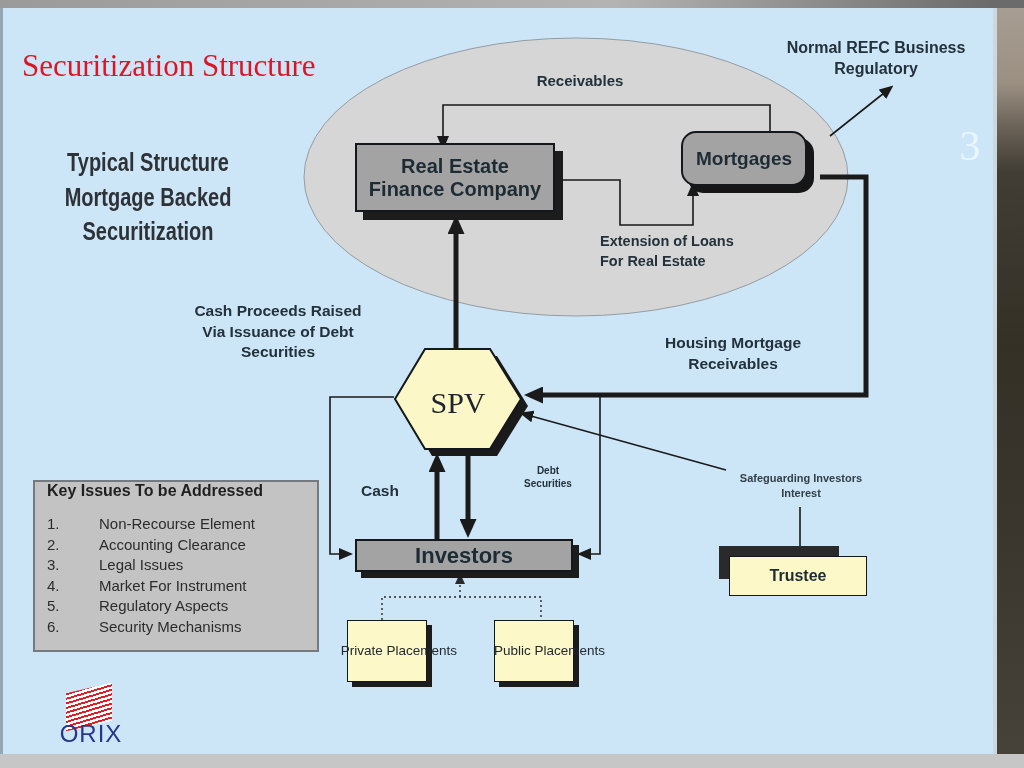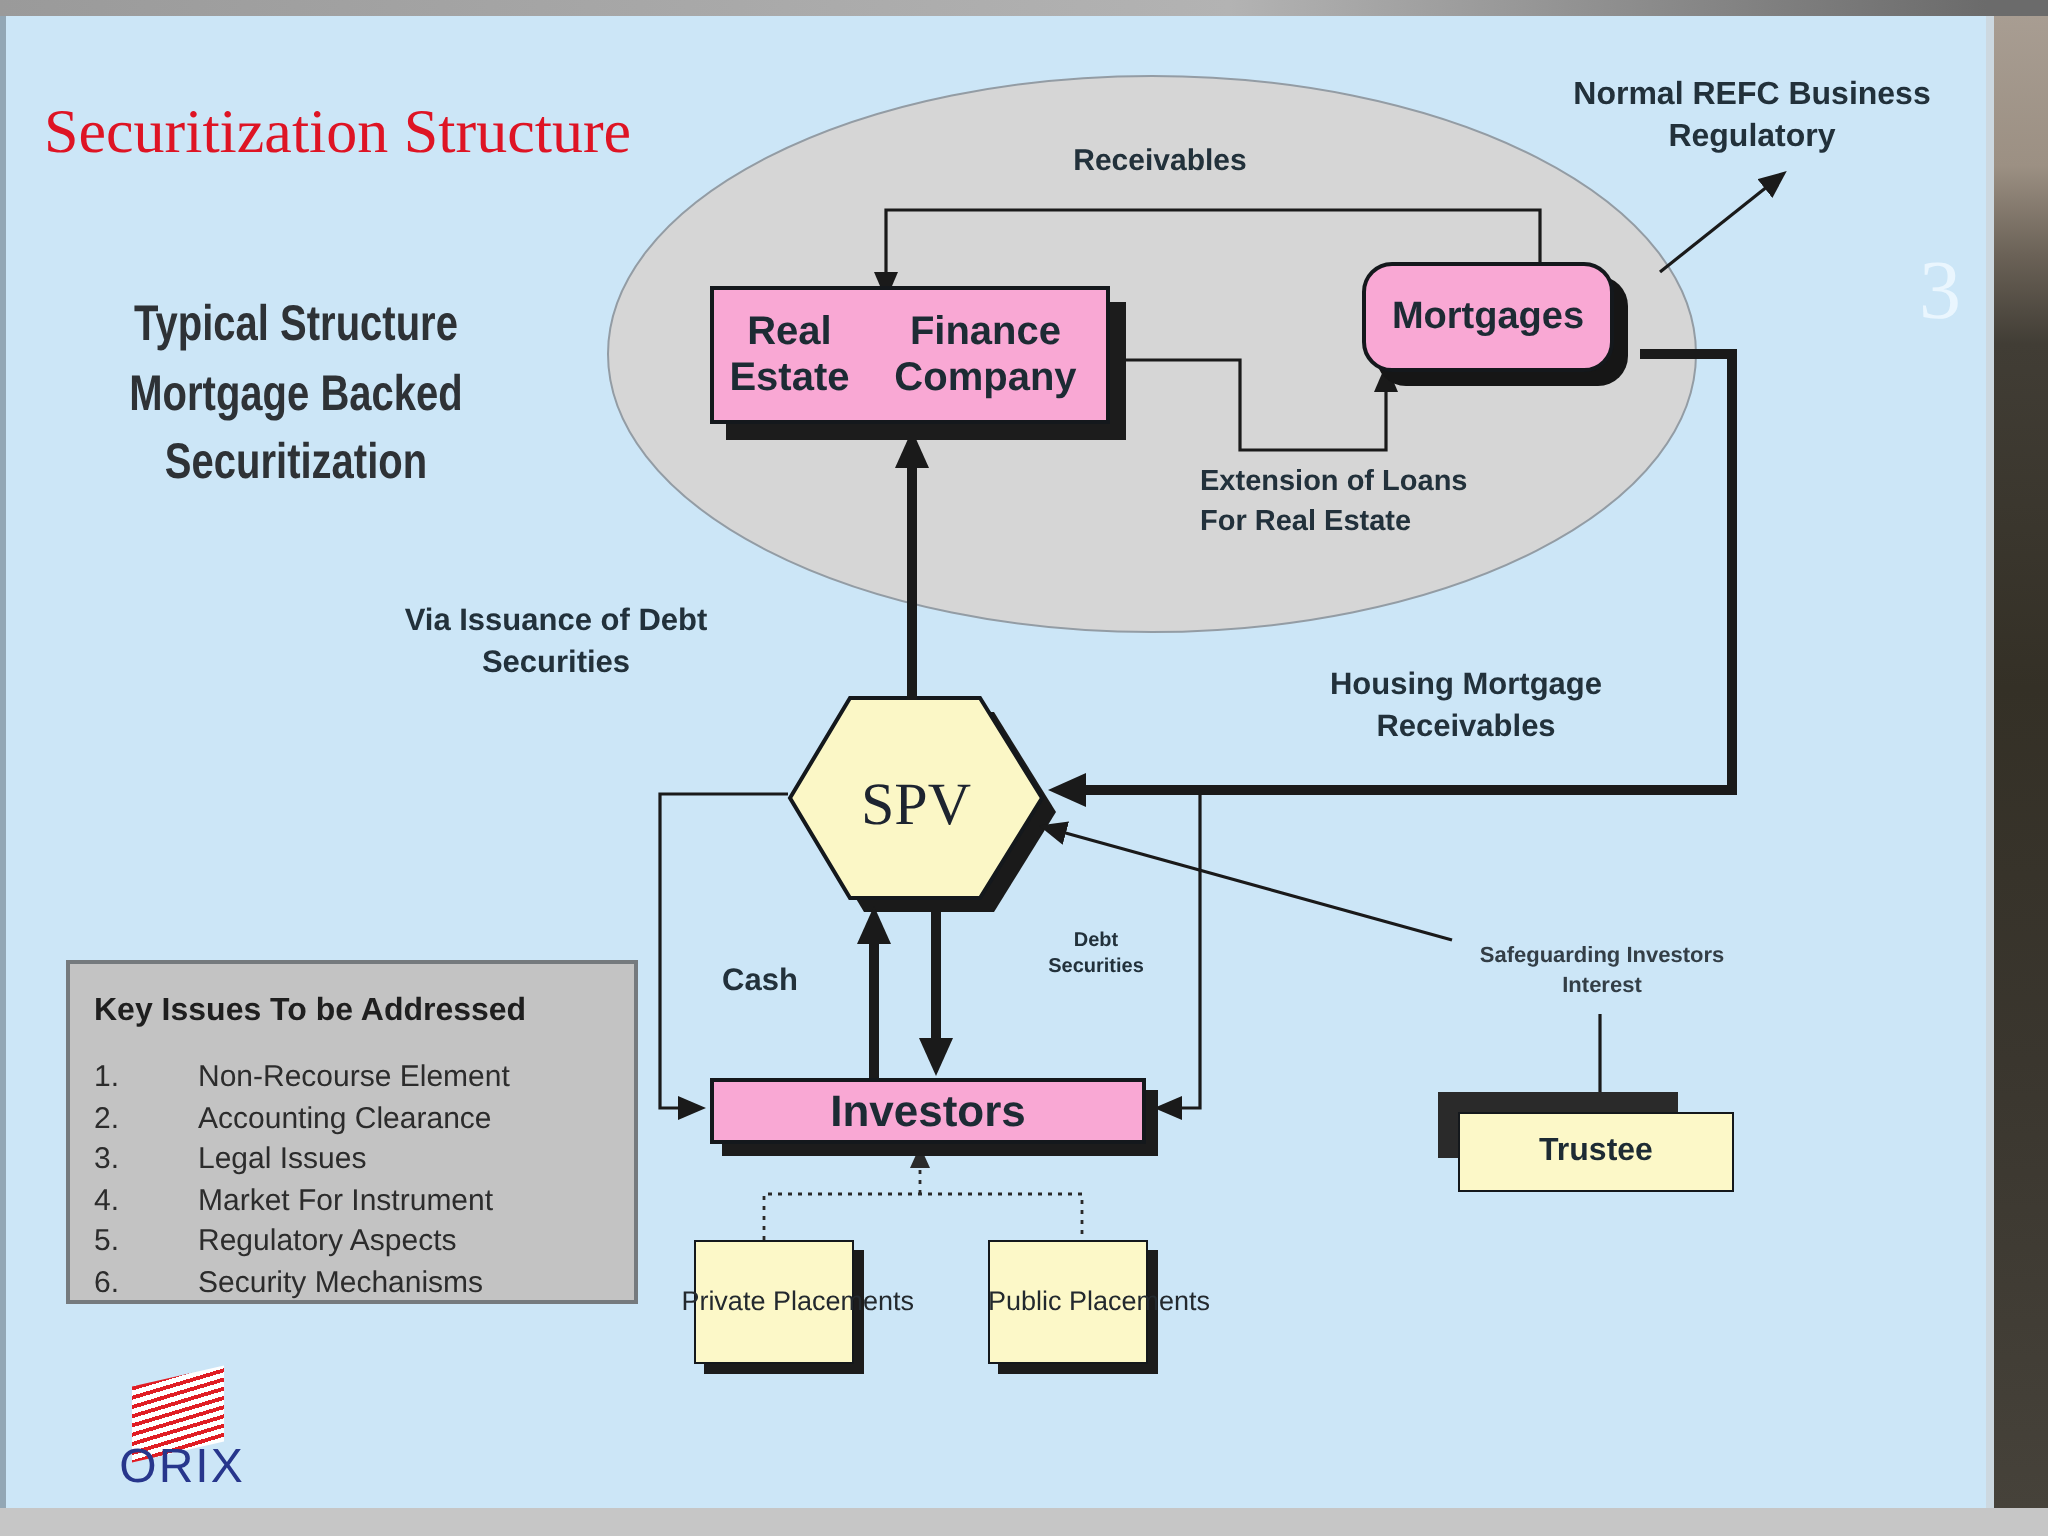--- a/index.html
+++ b/index.html
@@ -11,39 +11,39 @@
                   background:linear-gradient(90deg,#9a9a9a,#b3b3b3 60%,#6b6b6b 97%); }
   .strip-bottom { position:absolute; left:0; top:754px; width:1024px; height:14px; background:#c6c6c6; }
   .strip-left   { position:absolute; left:0; top:8px; width:3px; height:746px; background:#93a7b5; }
   .slide-edge   { position:absolute; left:993px; top:8px; width:4px; height:746px; background:#ccd8e0; }
   .strip-right  { position:absolute; left:997px; top:8px; width:27px; height:746px;
                   background:linear-gradient(180deg,#a89d92 0%,#9c9083 10%,#6b6257 16%,#413d35 22%,#343026 45%,#3a362e 70%,#46423a 100%); }
 
   svg.wires { position:absolute; left:0; top:0; }
 
   
-  .node { position:absolute; background:#f9a8d4; border:2px solid #14181c; color:#1d2b34;
-          display:flex; flex-direction:row; align-items:center; justify-content:center;
+  .node { position:absolute; background:#a3a3a3; border:2px solid #14181c; color:#1d2b34;
+          display:flex; flex-direction:column; align-items:center; justify-content:center;
           font-weight:bold; text-align:center; line-height:1.15; }
   .shadowed { box-shadow:8px 8px 0 #1c1c1c; }
 
   .lbl { position:absolute; color:#22313b; font-weight:bold; text-align:center; line-height:1.4; }
   .lbl.plain { font-weight:normal; color:#333e46; }
 
   .title { position:absolute; left:22px; top:48px; font-family:"Liberation Serif", serif;
            font-size:31px; color:#de1424; }
   .subtitle { position:absolute; left:38px; top:145px; width:220px; text-align:center;
               font-size:25px; font-weight:bold; color:#2e3236; line-height:1.38;
               transform:scaleX(0.8); transform-origin:center; letter-spacing:0px; }
   .pagenum { position:absolute; left:948px; top:122px; width:44px; text-align:center;
              font-family:"Liberation Serif", serif; font-size:42px; color:rgba(238,248,255,0.88); }
 
   
   .key-issues { position:absolute; left:33px; top:480px; width:286px; height:172px;
-                background:#c3c3c3; border:2px solid #757a7e; padding:15px 10px 0 12px; color:#2c2c2c; }
+                background:#c3c3c3; border:2px solid #757a7e; padding:0 10px 0 12px; color:#2c2c2c; }
   .key-issues .ki-title { font-weight:bold; font-size:16px; color:#1f1f1f; margin-bottom:14px; }
   .ki-row { display:flex; font-size:15px; line-height:20.5px; }
   .ki-num { width:52px; flex:none; }
 
   
   .trustee-back { position:absolute; left:719px; top:546px; width:120px; height:33px; background:#2a2a2a; }
   .trustee { position:absolute; left:729px; top:556px; width:138px; height:40px;
              background:#fcf8c8; border:1.5px solid #14181c; display:flex; align-items:center;
              justify-content:center; font-weight:bold; font-size:16px; color:#1d2b34; }
 
@@ -151,20 +151,21 @@
     <div>Normal REFC Business</div>
     <div>Regulatory</div>
   </div>
 
   <div class="lbl" style="left:600px; top:232px; width:160px; font-size:14.5px; text-align:left; line-height:1.35;">
     <div>Extension of Loans</div>
     <div>For Real Estate</div>
   </div>
 
   <div class="lbl" style="left:178px; top:301px; width:200px; font-size:15.5px; line-height:1.33;">
+    <div>Cash Proceeds Raised</div>
     <div>Via Issuance of Debt</div>
     <div>Securities</div>
   </div>
 
   <div class="lbl" style="left:633px; top:333px; width:200px; font-size:15.5px; line-height:1.35;">
     <div>Housing Mortgage</div>
     <div>Receivables</div>
   </div>
 
   <div class="lbl" style="left:345px; top:480px; width:70px; font-size:15.5px;">Cash</div>

